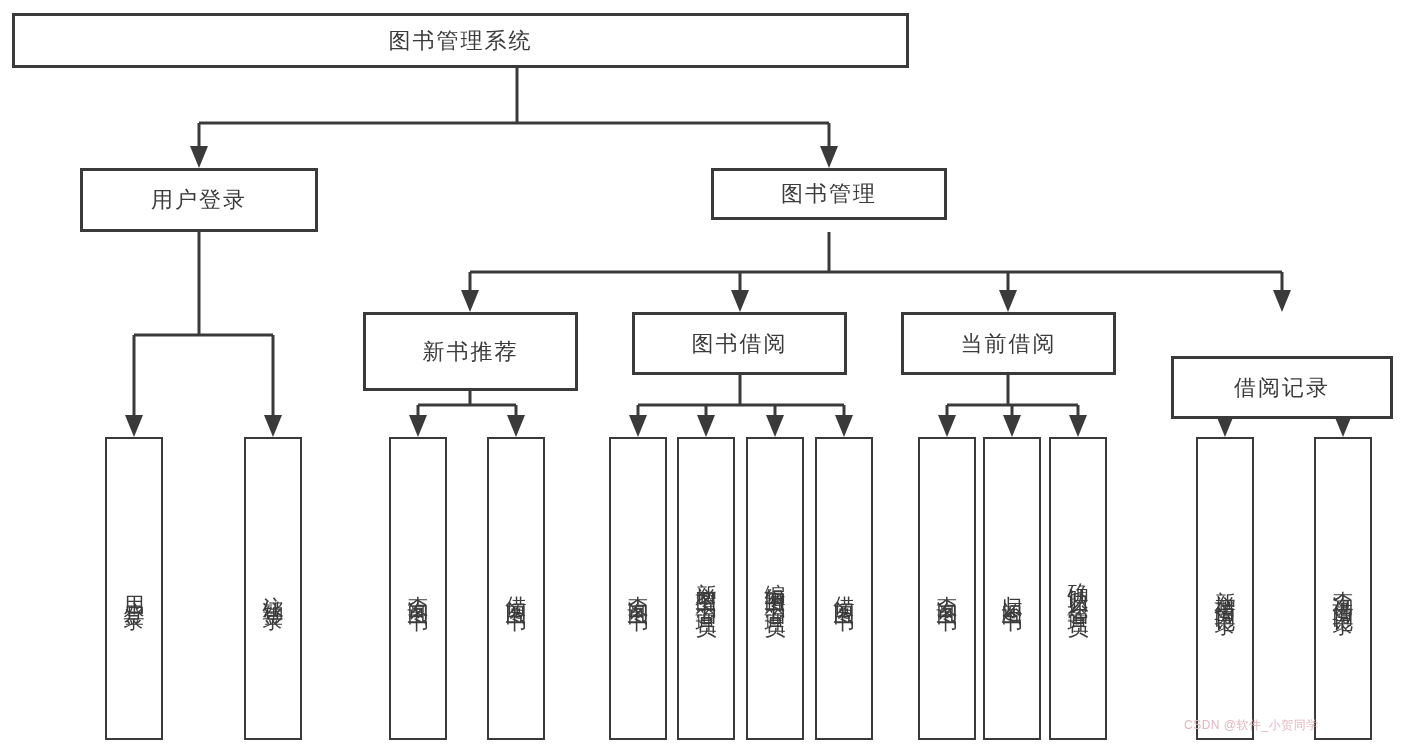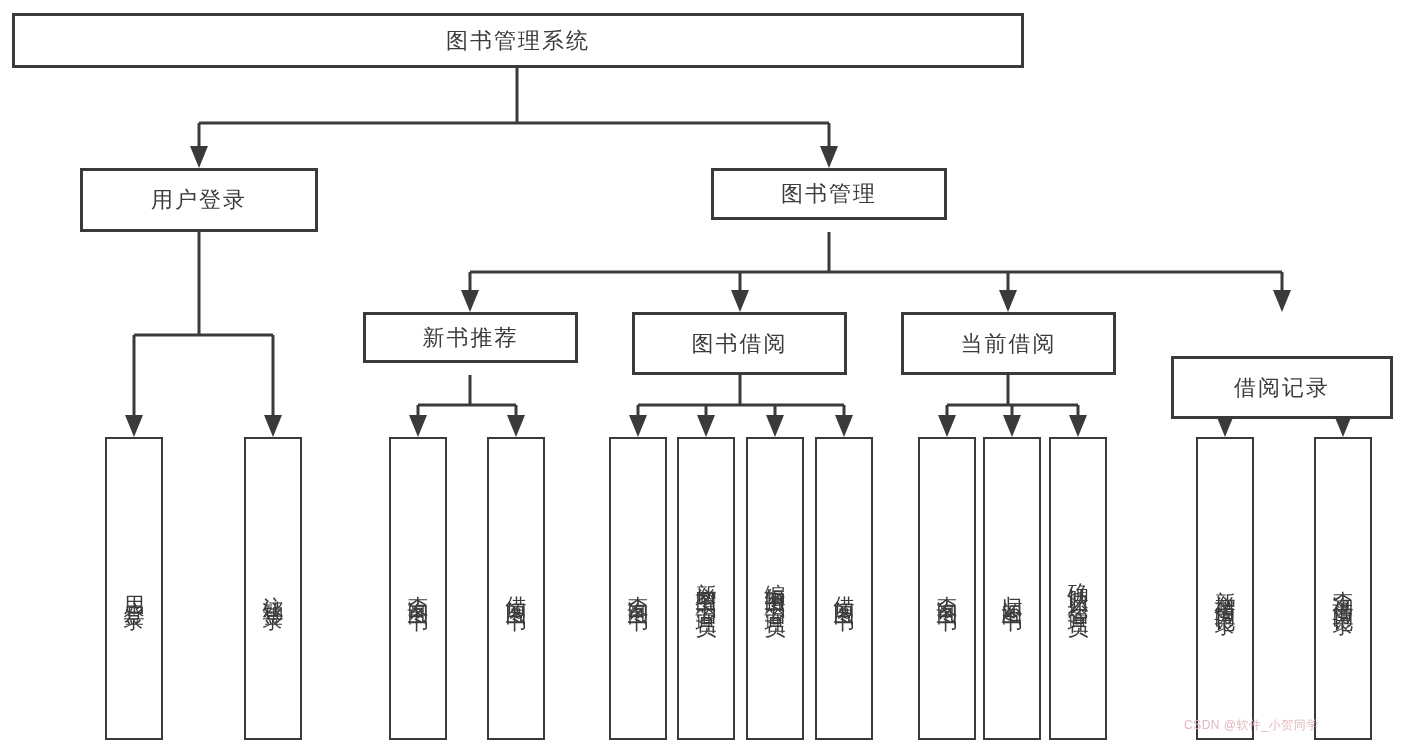--- a/index.html
+++ b/index.html
@@ -117,32 +117,32 @@
       <path class="ah" d="M1003 415 H1021 L1012 437 Z"></path>
       <path class="ah" d="M1069 415 H1087 L1078 437 Z"></path>
     </g>
     <g>
       <path class="ln" d="M1282 375 V405 M1225 405 H1343 M1225 405 V416 M1343 405 V416"></path>
       <path class="ah" d="M1216 415 H1234 L1225 437 Z"></path>
       <path class="ah" d="M1334 415 H1352 L1343 437 Z"></path>
     </g>
   </svg>
 
-  <div class="node" style="left:12px; top:13px; width:1012px; height:55px;">
+  <div class="node" style="left:12px; top:13px; width:897px; height:55px;">
     <span>图书管理系统</span>
   </div>
 
   <div class="node" style="left:80px; top:168px; width:238px; height:64px;">
     <span>用户登录</span>
   </div>
   <div class="node" style="left:711px; top:168px; width:236px; height:52px;">
     <span>图书管理</span>
   </div>
 
-  <div class="node" style="left:363px; top:312px; width:215px; height:51px;">
+  <div class="node" style="left:363px; top:312px; width:215px; height:79px;">
     <span>新书推荐</span>
   </div>
   <div class="node" style="left:632px; top:312px; width:215px; height:63px;">
     <span>图书借阅</span>
   </div>
   <div class="node" style="left:901px; top:312px; width:215px; height:63px;text-align:right;">
     <span>当前借阅</span>
   </div>
   <div class="node" style="left:1171px; top:312px; width:222px; height:63px;margin-top:44px;">
     <span>借阅记录</span>

